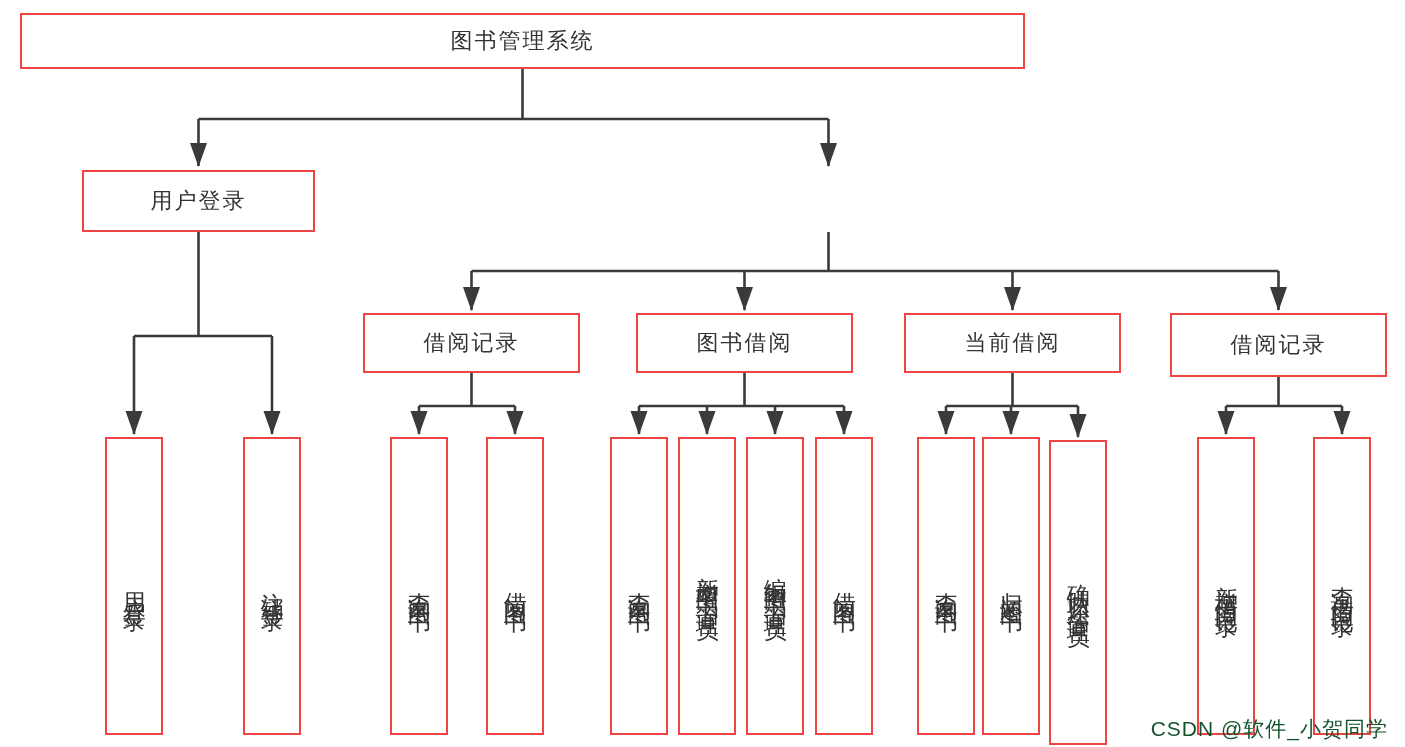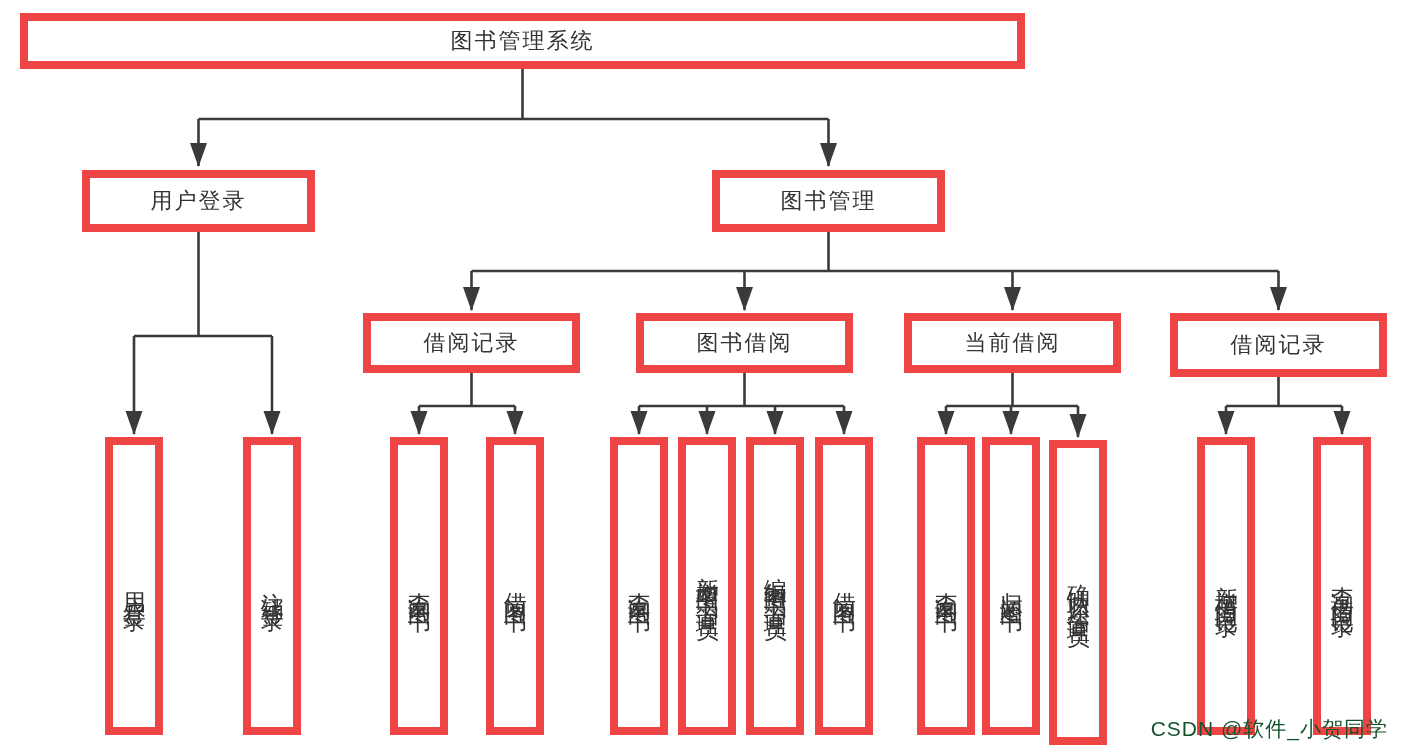--- a/index.html
+++ b/index.html
@@ -3,21 +3,21 @@
 <meta charset="utf-8">
 <style>
   html,body{margin:0;padding:0;background:#ffffff;}
   .canvas{
     position:relative;width:1405px;height:747px;background:#ffffff;overflow:hidden;
     font-family:"Liberation Sans","DejaVu Sans",sans-serif;color:#333333;
   }
   .wires{position:absolute;left:0;top:0;width:1405px;height:747px;}
   .box{
     position:absolute;box-sizing:border-box;background:#ffffff;
-    border:8px solid #ef4444;display:flex;align-items:center;justify-content:center;
+    border:2px solid #ef4444;display:flex;align-items:center;justify-content:center;
     font-size:22px;letter-spacing:2px;color:#333333;z-index:2;
   }
   .leaf{
     writing-mode:vertical-rl;text-orientation:mixed;
     font-size:23px;letter-spacing:6px;line-height:1.1;
   }
   .watermark{
     position:absolute;z-index:5;font-size:21px;letter-spacing:1px;
     color:#14532d;white-space:nowrap;right:17px;top:715px;
   }
@@ -73,21 +73,20 @@
       <path d="M1278.5 373 V406"></path>
       <path d="M1226 406 H1342"></path>
       <path d="M1226 406 V434" marker-end="url(#arrow)"></path>
       <path d="M1342 406 V434" marker-end="url(#arrow)"></path>
     </g>
   </svg>
 
   <div class="box" style="left:20px;top:13px;width:1005px;height:56px">图书管理系统</div>
 
   <div class="box" style="left:82px;top:170px;width:233px;height:62px">用户登录</div>
-  <div class="box" style="left:712px;top:170px;width:233px;height:62px">图书管理</div>
 
   <div class="box" style="left:363px;top:313px;width:217px;height:60px">借阅记录</div>
   <div class="box" style="left:636px;top:313px;width:217px;height:60px">图书借阅</div>
   <div class="box" style="left:904px;top:313px;width:217px;height:60px">当前借阅</div>
   <div class="box" style="left:1170px;top:313px;width:217px;height:64px">借阅记录</div>
 
   <div class="box leaf" style="left:105px;top:437px;width:58px;height:298px">用户登录</div>
   <div class="box leaf" style="left:243px;top:437px;width:58px;height:298px">注销登录</div>
 
   <div class="box leaf" style="left:390px;top:437px;width:58px;height:298px">查询图书</div>

